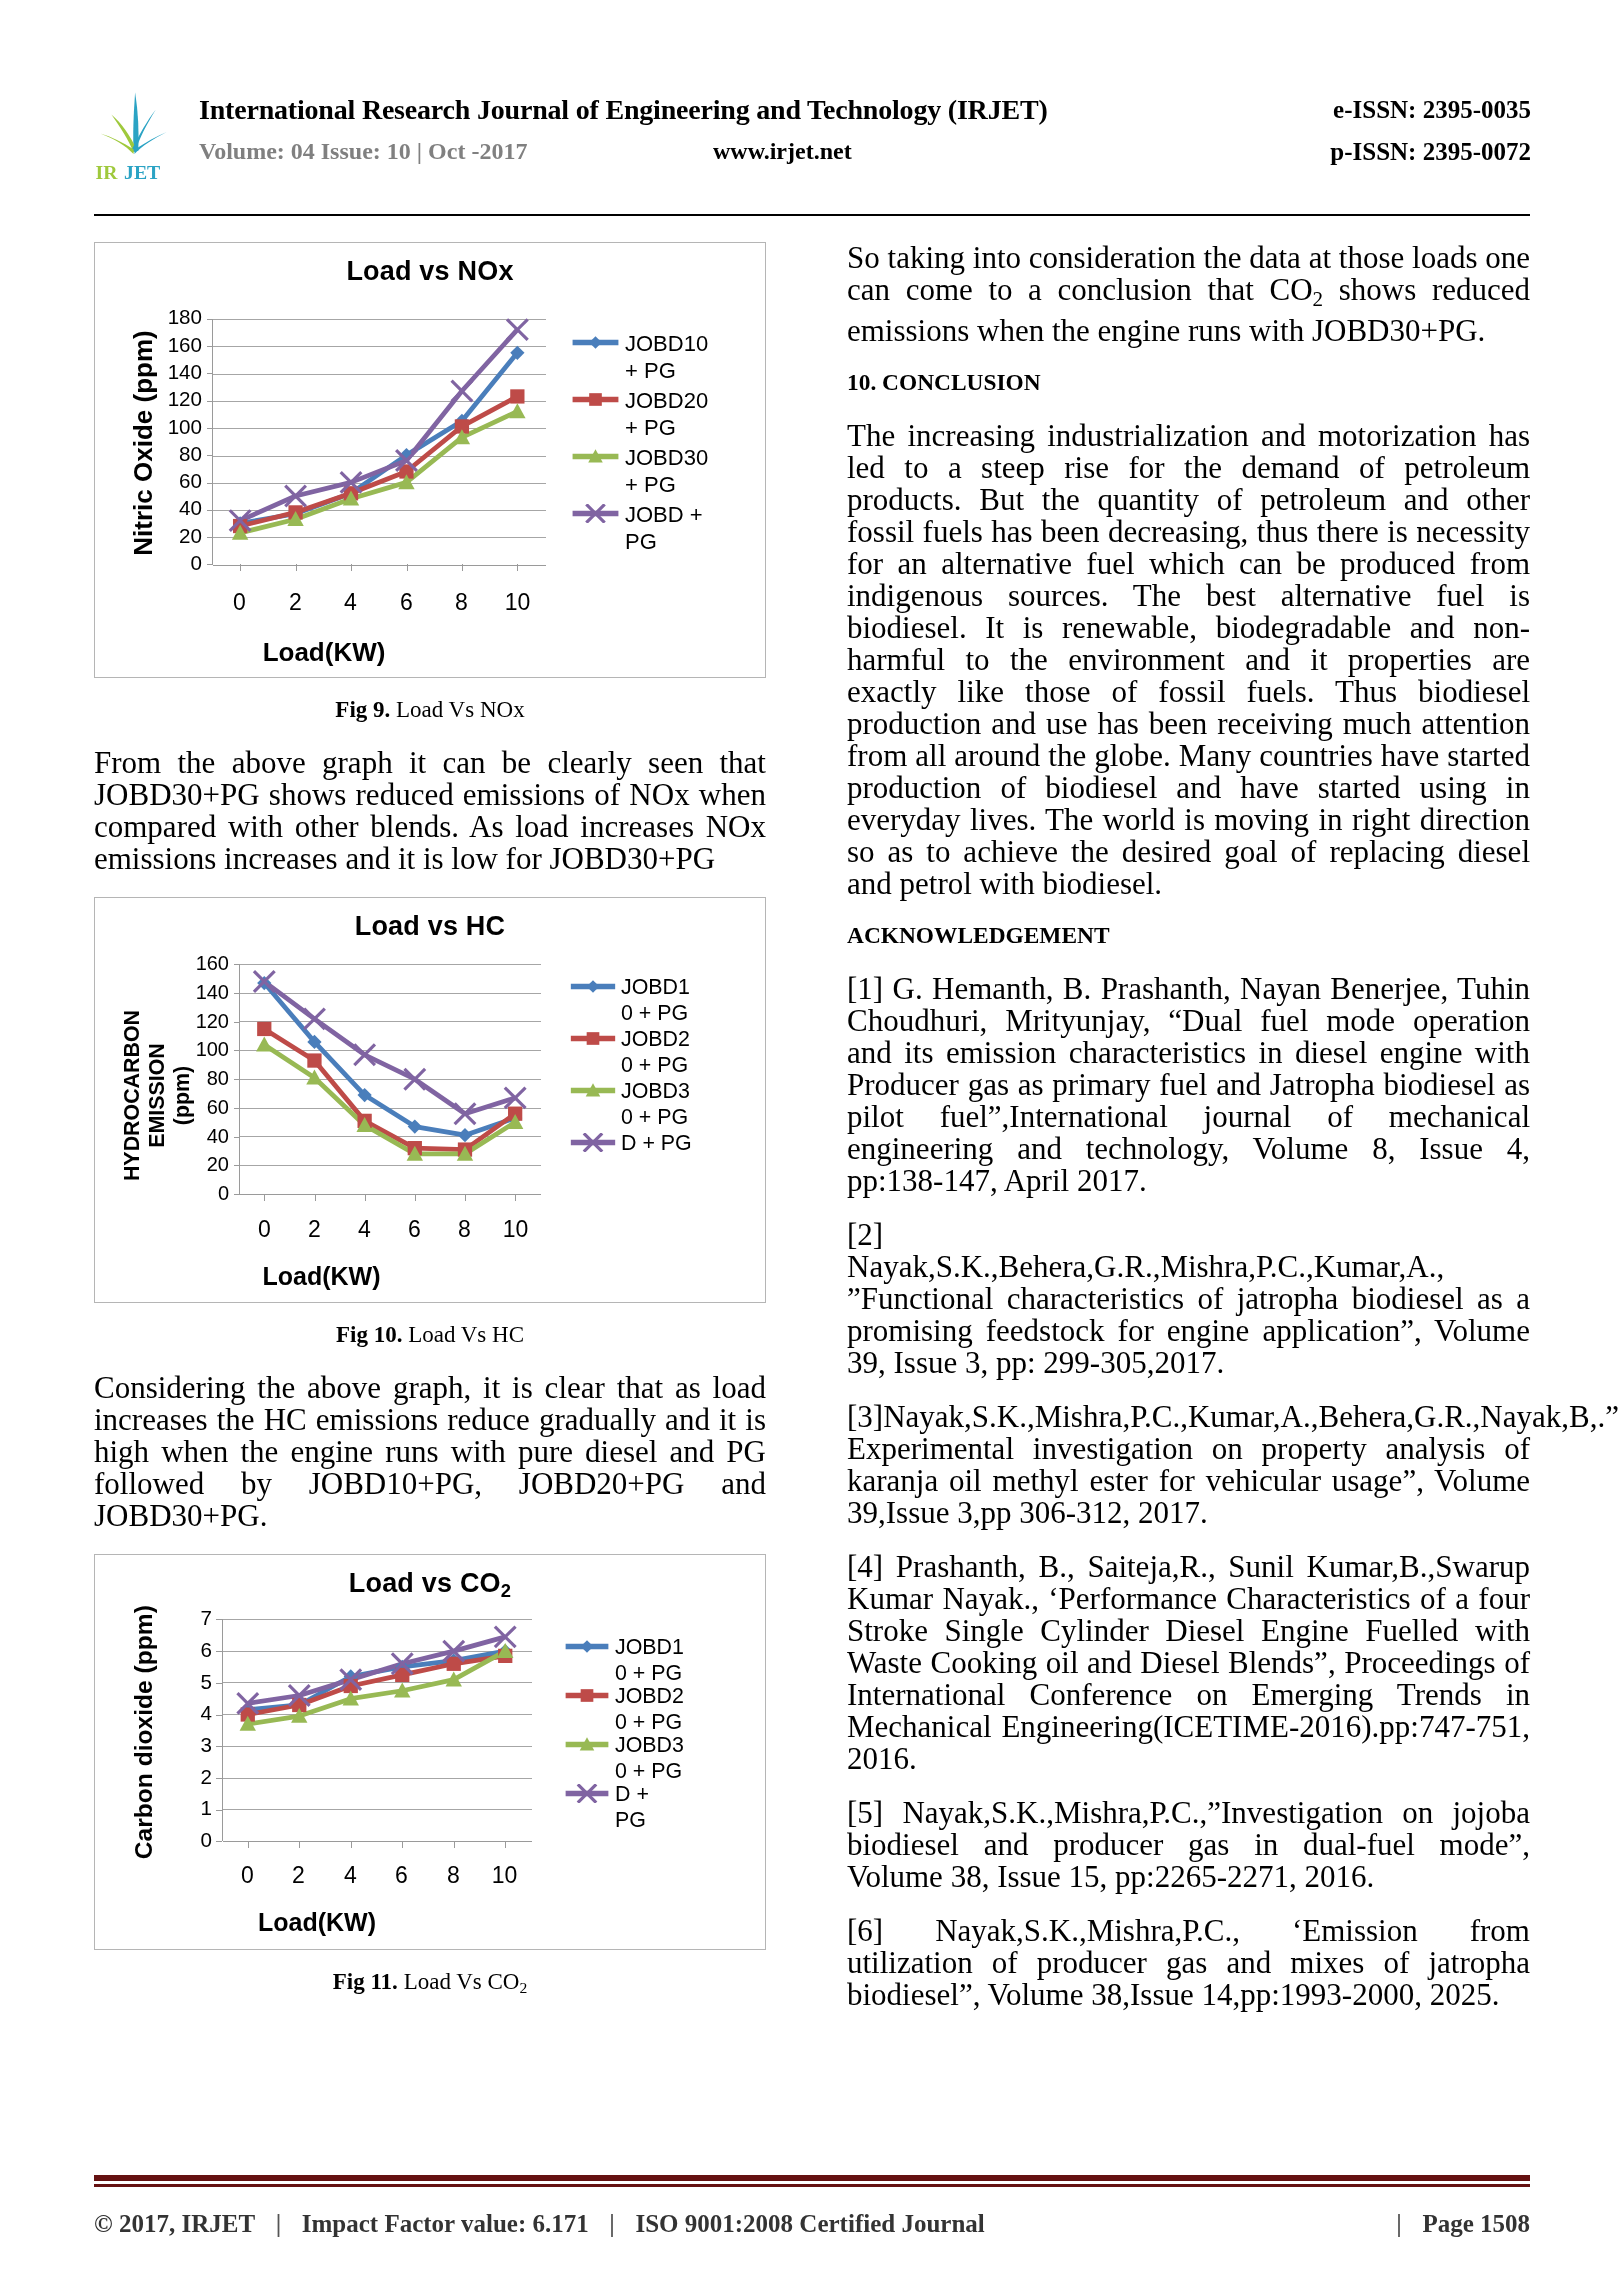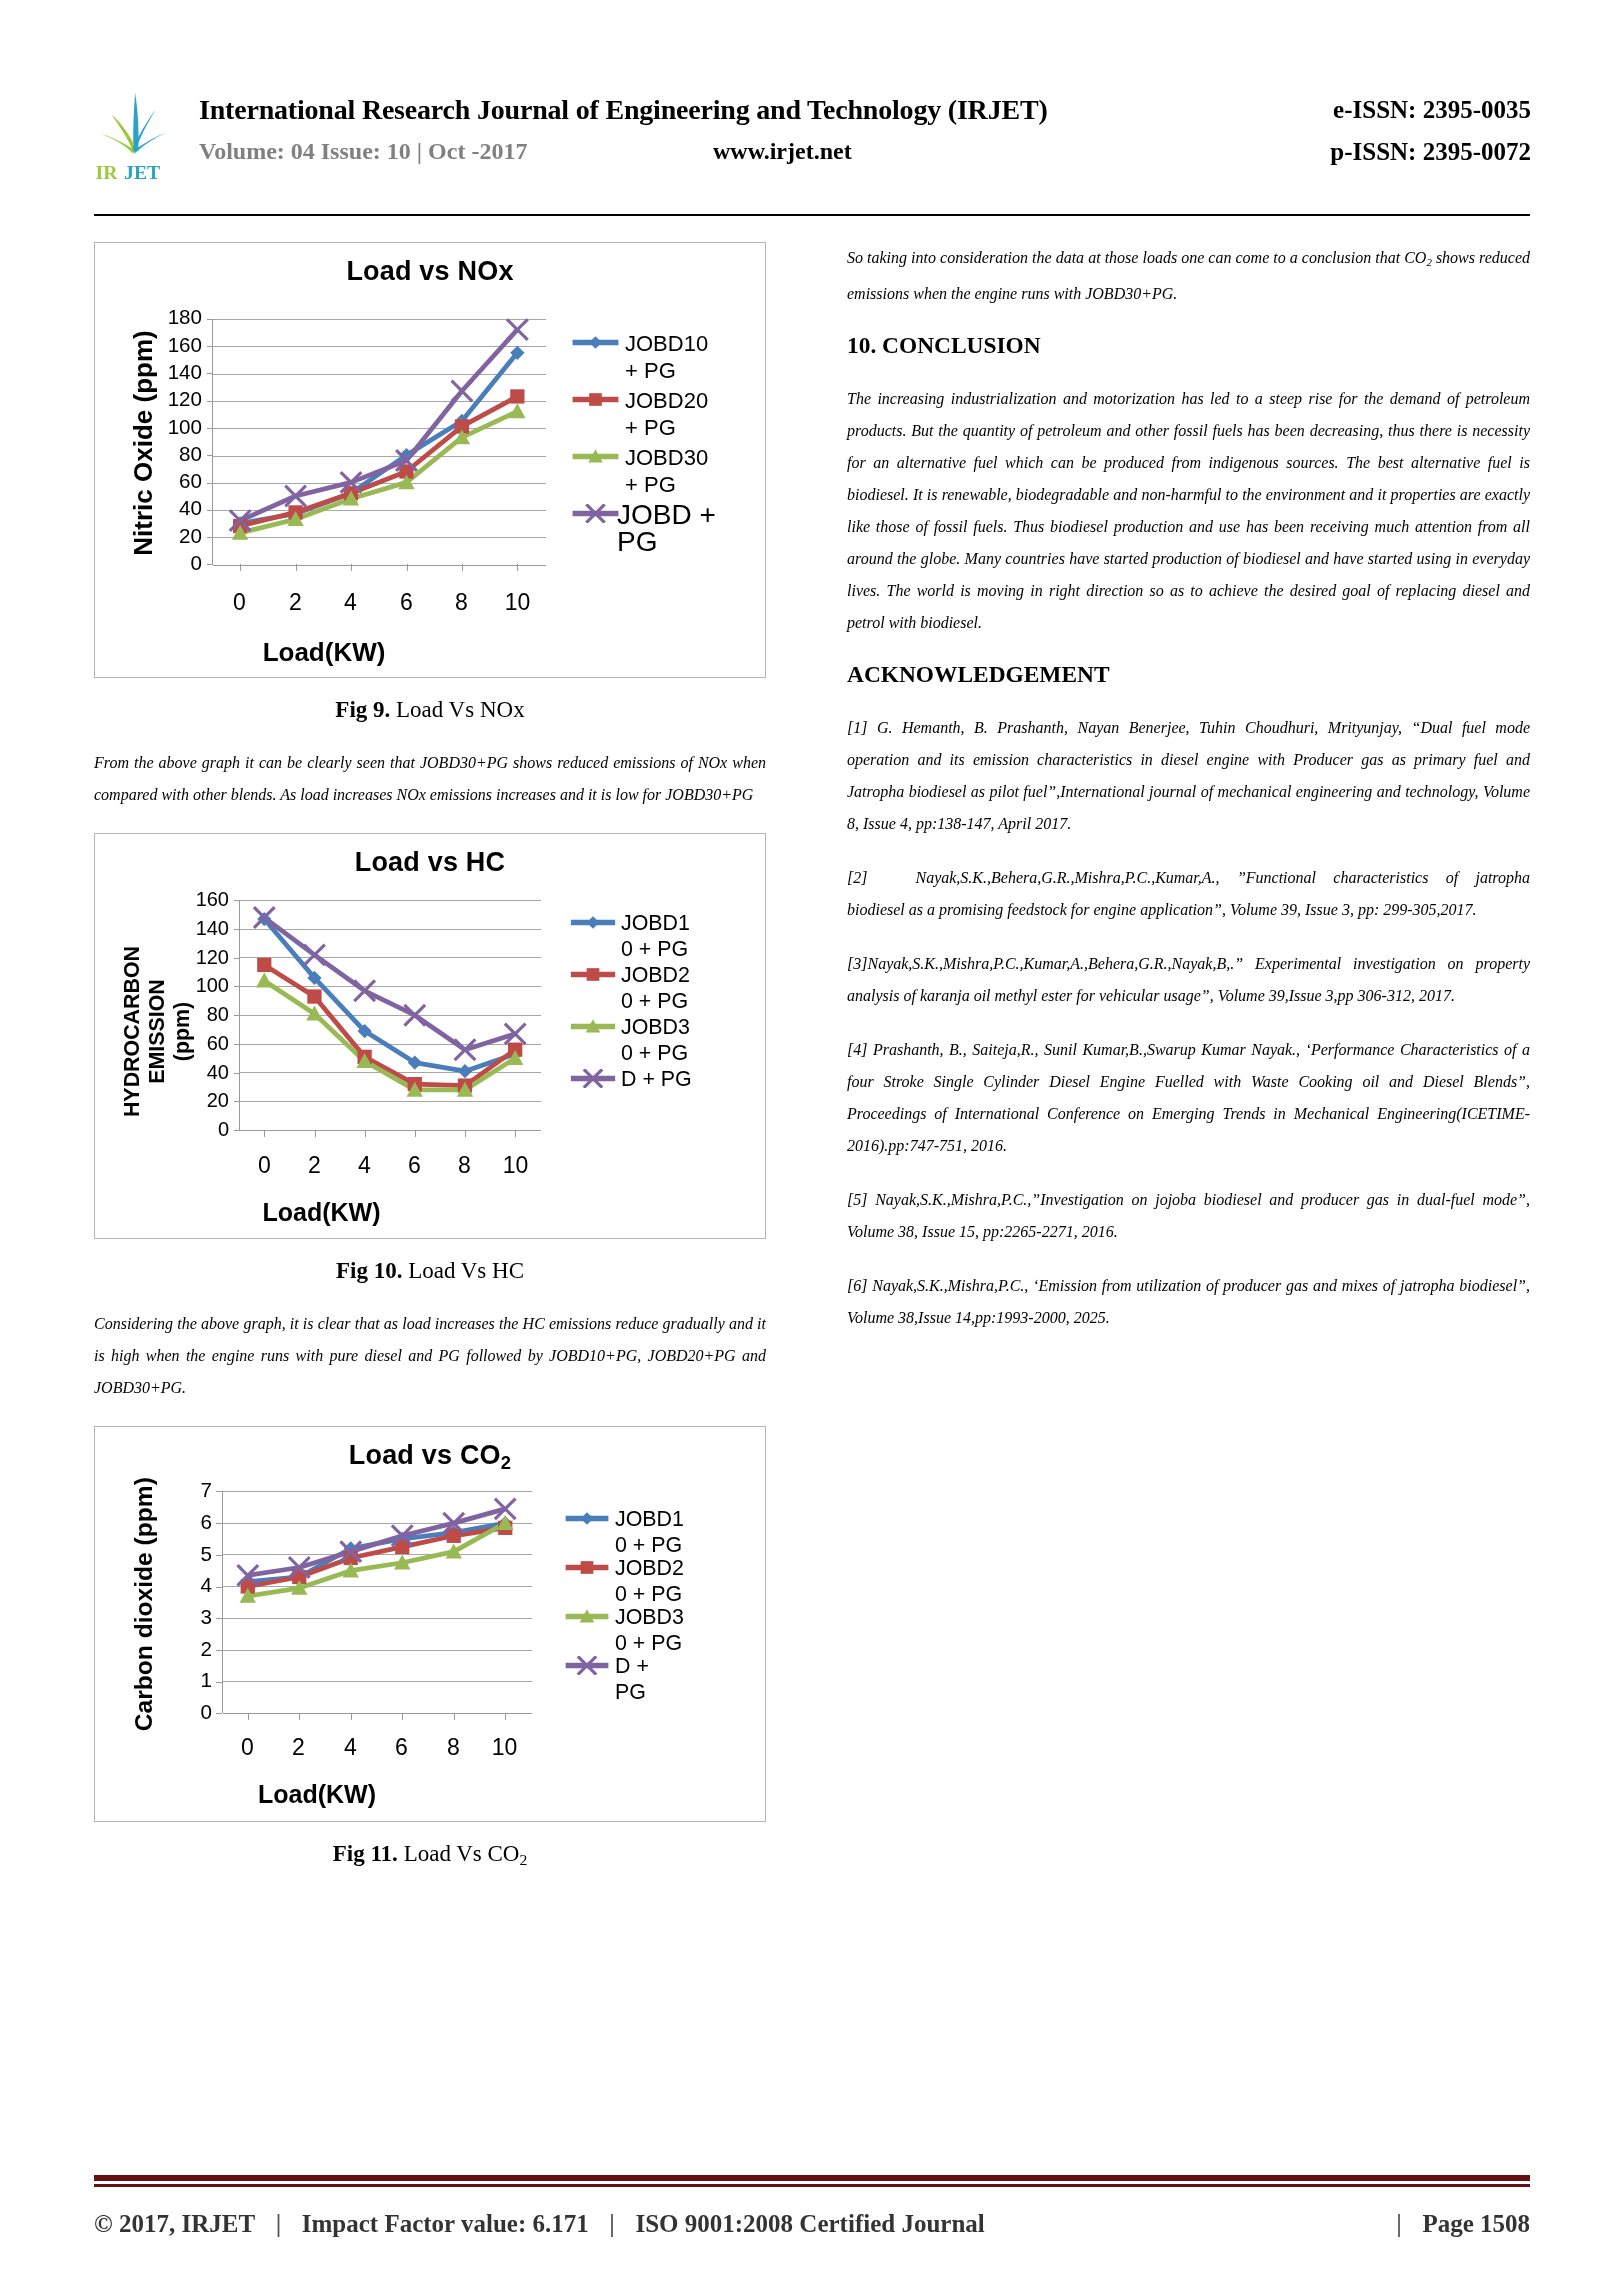--- a/index.html
+++ b/index.html
@@ -41,22 +41,22 @@
     position:absolute; right:0; top:3.2px;
     font-weight:bold; font-size:25px; white-space:nowrap;
   }
   .hdr-rule { position:absolute; left:94px; top:214px; width:1436px; height:2.4px; background:#000; }
 
   
   .col-left  { position:absolute; left:94px;  top:242px; width:672px; }
   .col-right { position:absolute; left:847px; top:242px; width:683px; }
 
   p.body {
-    font-size:16px; line-height:32px; text-align:justify;
-    margin:0 0 22px 0; hyphens:none;font-style:italic;
+    font-size:31px; line-height:32px; text-align:justify;
+    margin:0 0 22px 0; hyphens:none;
   }
   h3.sec {
     font-size:23.4px; font-weight:bold; margin:0 0 24px 0;
     font-family:"Liberation Serif", serif;
   }
   .cap {
     text-align:center; font-size:23px; margin:19px 0 24px 0;
   }
   .cap b { font-weight:bold; }
   sub { font-size:0.68em; vertical-align:-0.28em; }
@@ -274,21 +274,21 @@
 + PG</span>
             </div>
             <div style="position: relative; height: 57px;">
               <span class="leg-swatch" style="left: 0px; top: 0px;"><svg width="49" height="19" viewBox="0 0 62 24">
                   <line x1="2" y1="12" x2="60" y2="12" stroke="#8064a2" stroke-width="7"></line>
                   <g>
                     <line x1="19.4" y1="0.40000000000000036" x2="42.6" y2="23.6" stroke="#8064a2" stroke-width="4"></line>
                     <line x1="42.6" y1="0.40000000000000036" x2="19.4" y2="23.6" stroke="#8064a2" stroke-width="4"></line>
                   </g>
                 </svg></span>
-              <span class="leg-text" style="left: 46px; top: -3.2px; font-size: 28px; line-height: 27px;">JOBD +
+              <span class="leg-text" style="left: 54px; top: -3.2px; font-size: 22px; line-height: 27px;">JOBD +
 PG</span>
             </div>
           </div>
         </div>
     </div>
 
     <div class="cap">
       <b>Fig 9.</b><span> Load Vs NOx</span>
     </div>
 

